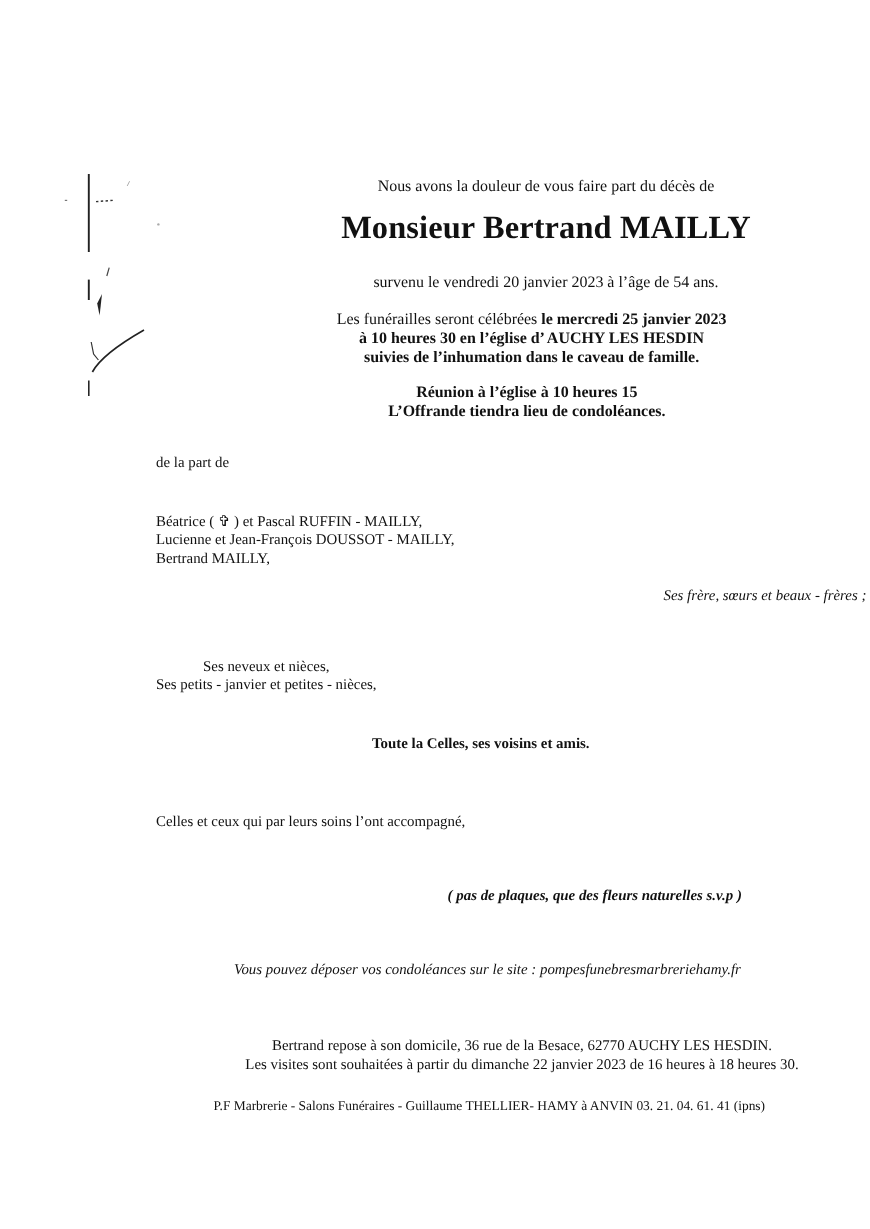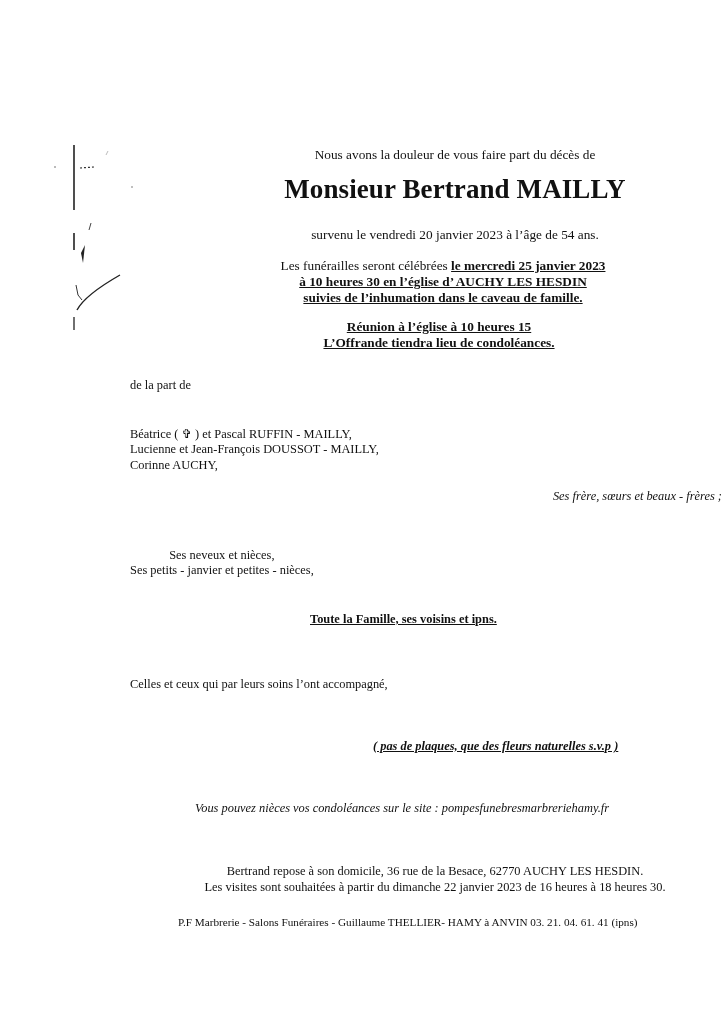--- a/index.html
+++ b/index.html
@@ -3,21 +3,21 @@
 <meta charset="utf-8">
 <style>
   html, body { margin: 0; padding: 0; background: #ffffff; }
   body { width: 725px; height: 1024px; position: relative; overflow: hidden;
          font-family: "Liberation Serif", "DejaVu Serif", serif; color: #111; }
   .abs { position: absolute; white-space: nowrap; }
   .c { text-align: center; }
   .f13 { font-size: 13.3px; }
   .f12 { font-size: 12.4px; }
   .f11 { font-size: 11.2px; }
-  .b { font-weight: bold; text-decoration: underline; }
+  .b { font-weight: bold; }
   .i { font-style: italic; }
   .title { font-size: 27px; font-weight: bold; letter-spacing: 0.1px; }
   .line { line-height: 16.2px; }
   .cross-art { position: absolute; left: 40px; top: 135px; width: 100px; height: 200px; }
 </style>
 </head>
 <body>
 
 <svg class="cross-art" viewBox="0 0 100 200">
   <line x1="34" y1="10" x2="34" y2="75" stroke="#222" stroke-width="1.6"></line>
@@ -48,36 +48,36 @@
 <div class="abs c f13 b line" style="left:0; width:878px; top:319px;">
   <div>Réunion à l’église à 10 heures 15</div>
   <div>L’Offrande tiendra lieu de condoléances.</div>
 </div>
 
 <div class="abs f12" style="left:130px; top:378px;">de la part de</div>
 
 <div class="abs f12" style="left:130px; top:427px; line-height:15.3px;">
   <div>Béatrice ( ✞ ) et Pascal RUFFIN - MAILLY,</div>
   <div>Lucienne et Jean-François DOUSSOT - MAILLY,</div>
-  <div>Corinne AUCHY,</div>
+  <div>Bertrand MAILLY,</div>
 </div>
 
 <div class="abs f12 i" style="right:3px; top:489px;">Ses frère, sœurs et beaux - frères ;</div>
 
 <div class="abs f12" style="left:130px; top:548px; line-height:15.3px;text-align:center;">
   <div>Ses neveux et nièces,</div>
   <div>Ses petits - janvier et petites - nièces,</div>
 </div>
 
-<div class="abs f12 b" style="left:310px; top:612px;">Toute la Famille, ses voisins et ipns.</div>
+<div class="abs f12 b" style="left:310px; top:612px;">Toute la Celles, ses voisins et amis.</div>
 
 <div class="abs f12" style="left:130px; top:677px;">Celles et ceux qui par leurs soins l’ont accompagné,</div>
 
 <div class="abs f12 b i" style="left:373px; top:739px;text-align:center;">( pas de plaques, que des fleurs naturelles  s.v.p )</div>
 
-<div class="abs f12 i" style="left:195px; top:801px;">Vous pouvez nièces vos condoléances sur le site : pompesfunebresmarbreriehamy.fr</div>
+<div class="abs f12 i" style="left:195px; top:801px;">Vous pouvez déposer vos condoléances sur le site : pompesfunebresmarbreriehamy.fr</div>
 
 <div class="abs c f12 line" style="left:0; width:870px; top:863px;">
   <div>Bertrand repose à son domicile, 36 rue de la Besace, 62770 AUCHY LES HESDIN.</div>
   <div>Les visites sont souhaitées à partir du dimanche 22 janvier 2023 de 16 heures à 18 heures 30.</div>
 </div>
 
 <div class="abs f11" style="left:178px; top:916px;">P.F Marbrerie - Salons Funéraires - Guillaume THELLIER- HAMY à ANVIN  03. 21. 04. 61. 41 (ipns)</div>
 
 </body></html>

